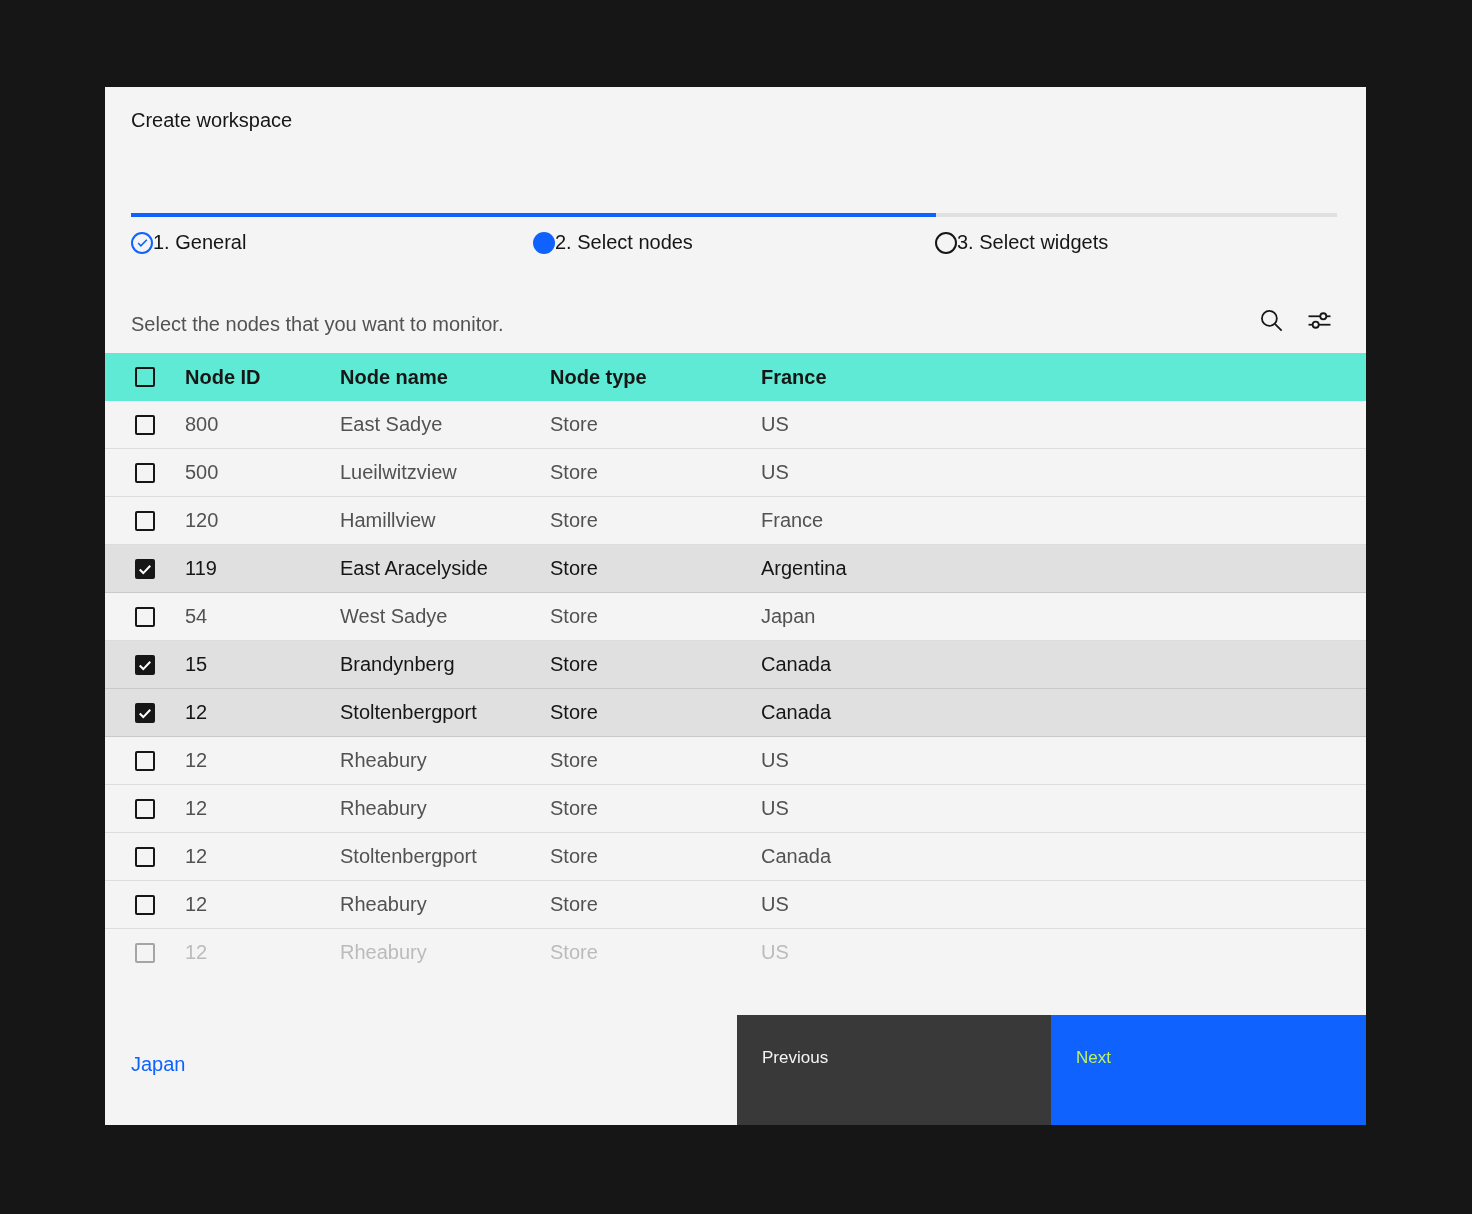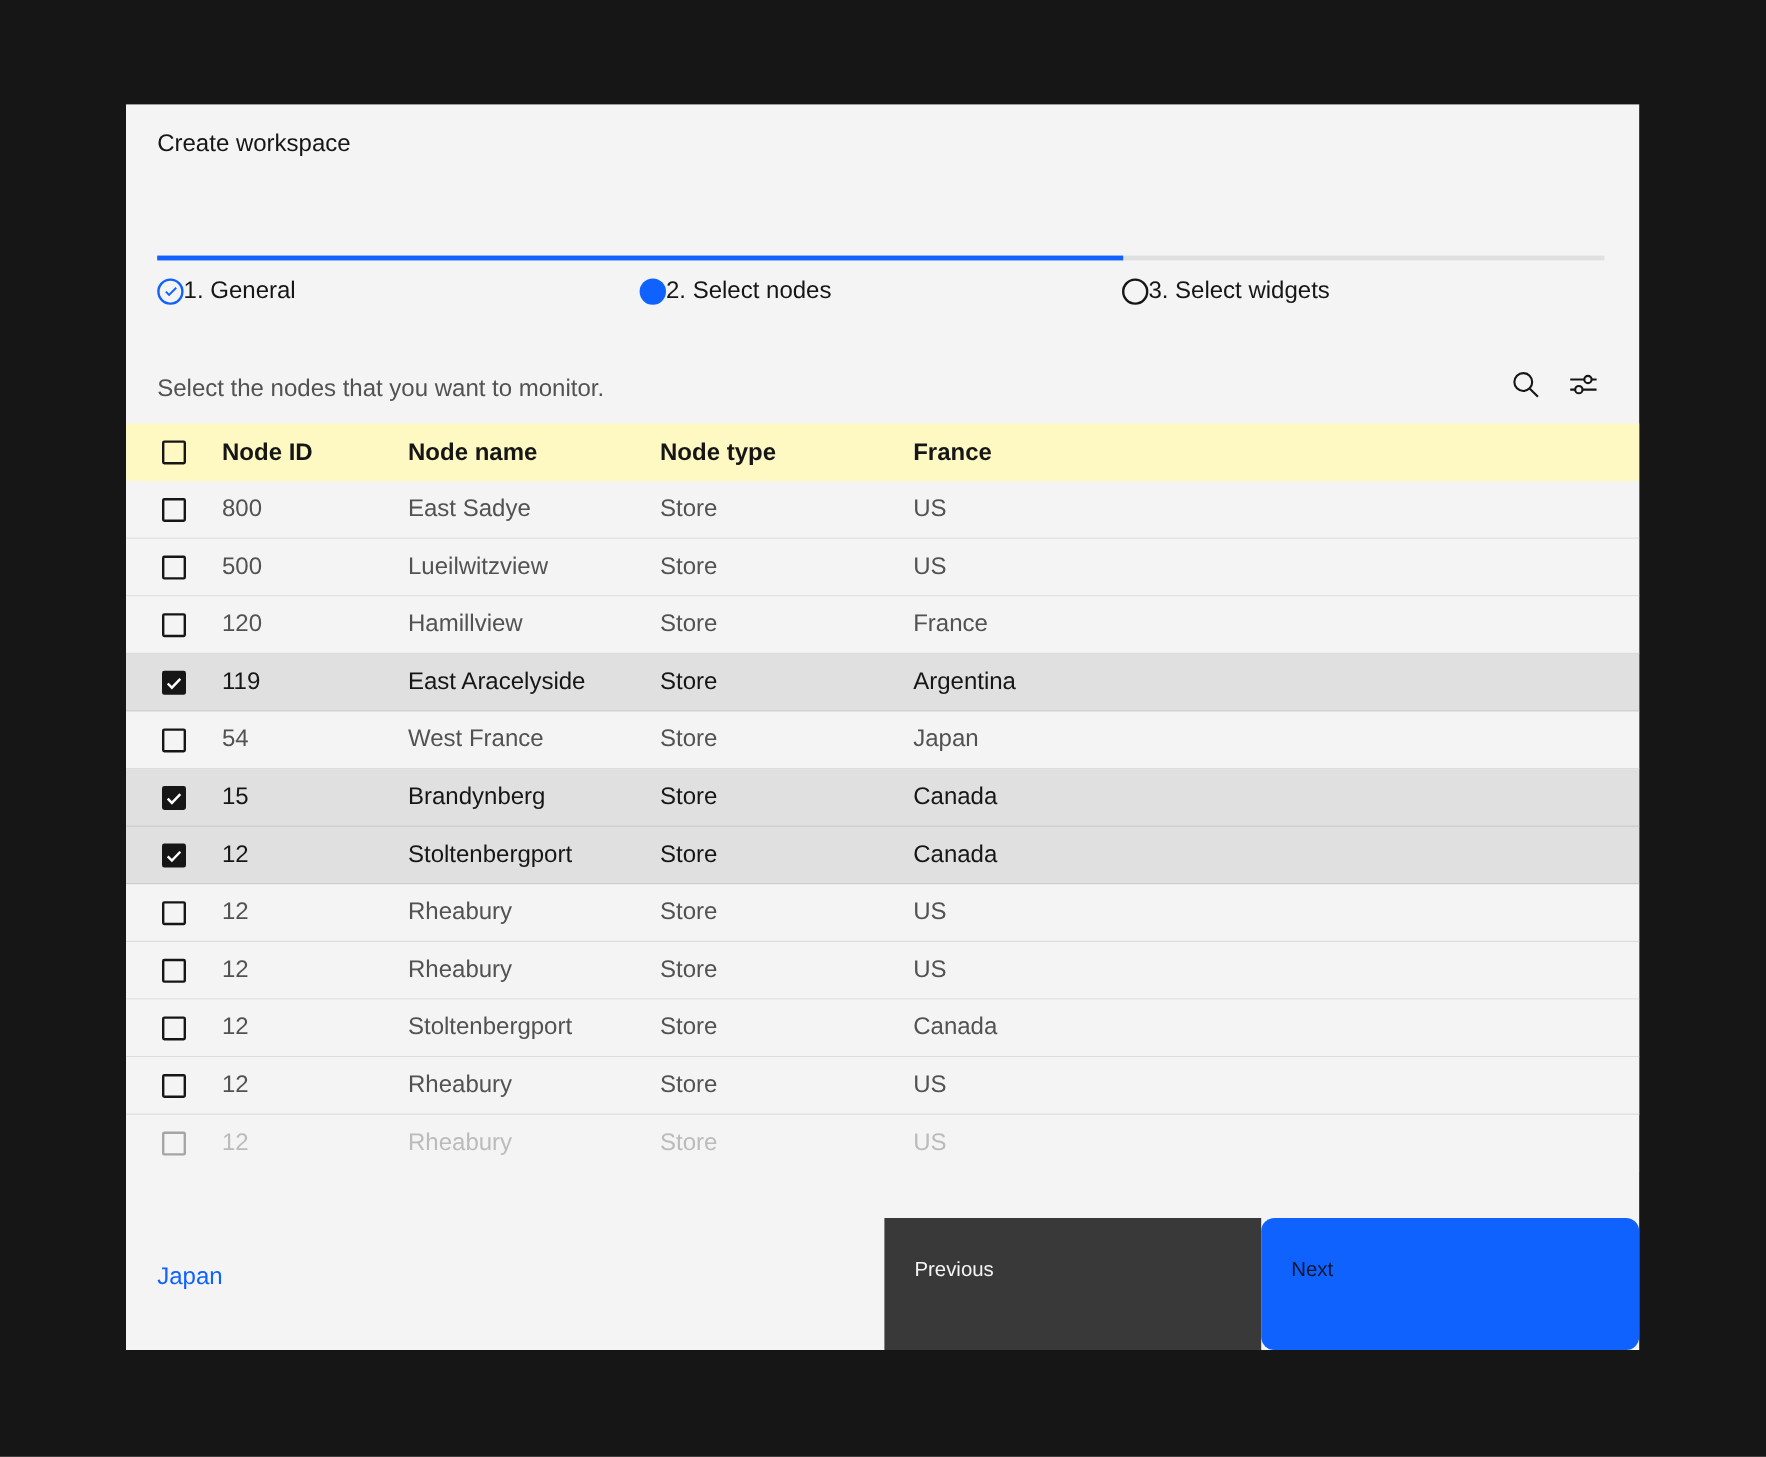--- a/index.html
+++ b/index.html
@@ -35,21 +35,21 @@
   .instruction { position:absolute; left:26px; top:226px; font-size:20px; color:#525252; }
   .toolbar-icons { position:absolute; right:30px; top:216px; display:flex; gap:14px; }
   .icon-btn { width:34px; height:34px; display:flex; align-items:center; justify-content:center; cursor:pointer; }
   
   .data-table { position:absolute; left:0; top:266px; width:1261px; }
   .thead, .trow {
     display:grid;
     grid-template-columns:80px 155px 210px 211px 1fr;
     height:48px; align-items:center;
   }
-  .thead { background:#fef9c3; }
+  .thead { background:#5eead4; }
   .thead .th { font-size:20px; font-weight:700; color:#161616; }
   .trow { background:#f4f4f4; border-bottom:1px solid #dcdcdc; cursor:pointer; }
   .trow .td { font-size:20px; color:#525252; }
   .trow.selected { background:#e0e0e0; border-bottom-color:#c9c9c9; }
   .trow.selected .td { color:#161616; }
   .trow.faded { opacity:0.35; border-bottom-color:transparent; }
   .cb-cell { padding-left:30px; display:flex; align-items:center; }
   .checkbox {
     width:20px; height:20px; border:2px solid #161616; border-radius:2px;
     background:transparent; display:flex; align-items:center; justify-content:center;
@@ -58,21 +58,21 @@
   .checkbox svg { display:none; }
   .checkbox.checked { background:#161616; }
   .checkbox.checked svg { display:block; }
   
   .cancel-link { position:absolute; left:26px; top:966px; font-size:20px; color:#0f62fe; cursor:pointer; }
   .btn {
     position:absolute; bottom:0; height:110px;
     padding:33px 0 0 25px; font-size:17px; text-align:left; cursor:pointer;
   }
   .btn-previous { left:632px; width:314px; background:#393939; color:#f4f4f4; }
-  .btn-next     { left:946px; width:315px; background:#0f62fe; color:#0f172a;border-radius:11px; }
+  .btn-next     { left:946px; width:315px; background:#0f62fe; color:#bef264; }
 </style>
 </head>
 <body>
 
 <div class="modal">
 
   <div class="modal-title">Create workspace</div>
 
   <div class="progress-track">
     <div class="progress-fill"></div>
@@ -173,21 +173,21 @@
     <div class="td">Store</div>
     <div class="td">Argentina</div>
   </div>
         <div class="trow">
     <div class="cb-cell">
       <div class="checkbox">
         
       </div>
     </div>
     <div class="td">54</div>
-    <div class="td">West France</div>
+    <div class="td">West Sadye</div>
     <div class="td">Store</div>
     <div class="td">Japan</div>
   </div>
         <div class="trow selected">
     <div class="cb-cell">
       <div class="checkbox checked">
         <svg width="14" height="14" viewBox="0 0 24 24">
                 <path d="M3 13l6 6L21 6.5" stroke="#ffffff" stroke-width="3.5" fill="none"></path>
               </svg>
       </div>

